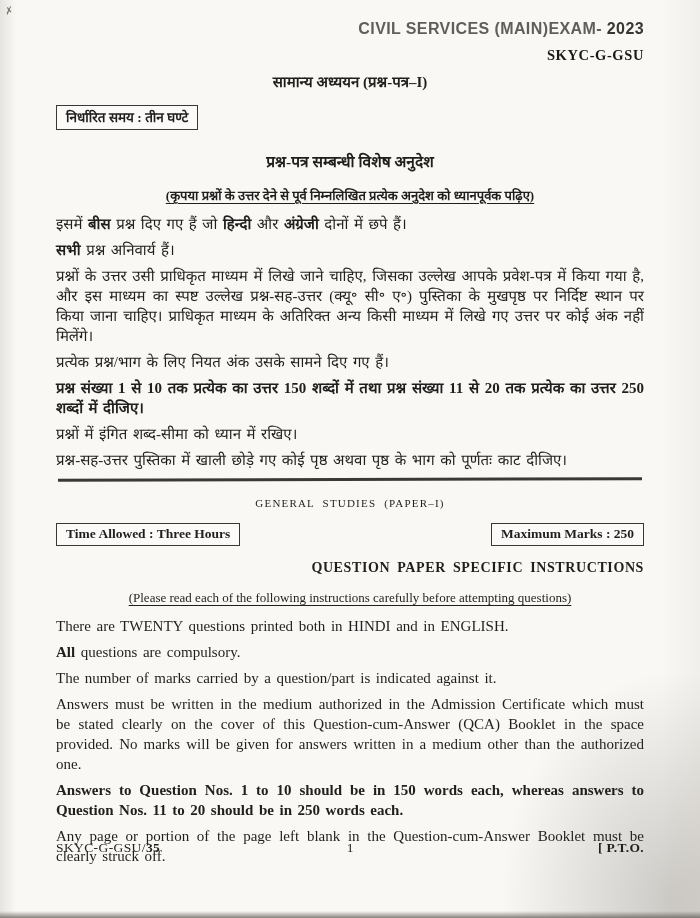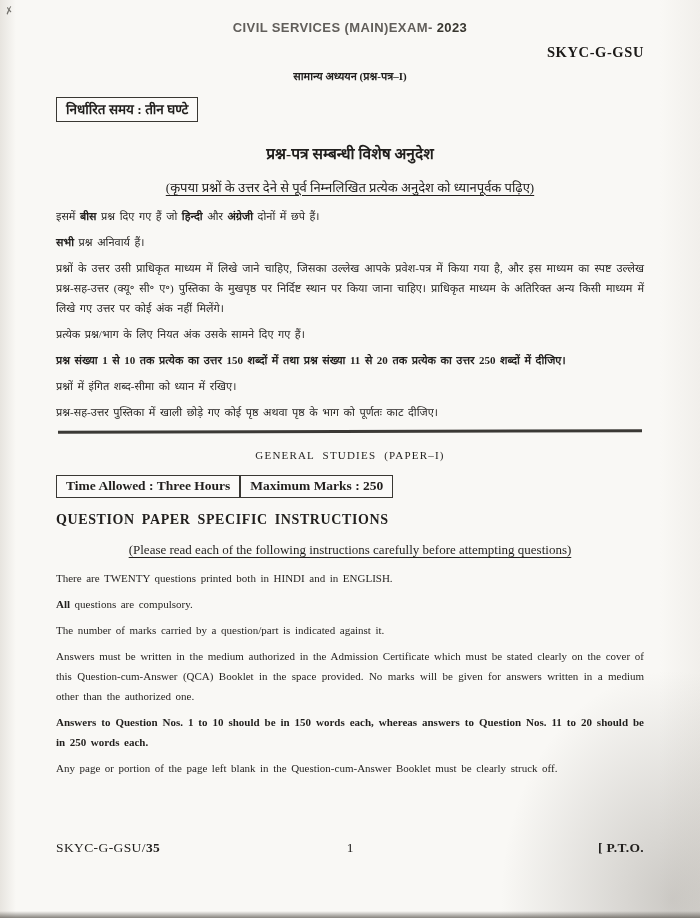--- a/index.html
+++ b/index.html
@@ -24,61 +24,61 @@
   }
   .scan-mark {
     position: absolute; top: 5px; left: 5px;
     width: 9px; height: 11px;
     color: #4a4843; font-size: 10px; line-height: 11px;
     opacity: .75; transform: rotate(-12deg);
   }
   .content { padding: 20px 56px 0 56px; }
 
   .exam-header {
-    text-align: center;
+    text-align: right;
     font-family: "Liberation Sans", "DejaVu Sans", sans-serif;
-    font-weight: bold; font-size: 13px; letter-spacing: .4px;
+    font-weight: bold; font-size: 16px; letter-spacing: .4px;
     color: #615e5a;
   }
   .exam-header .year { color: #38362f; }
 
   .paper-code {
     text-align: right; font-weight: bold;
     font-size: 14.5px; letter-spacing: .6px;
     margin-top: 9px; color: #1c1a18;
   }
 
-  .hindi-title { text-align: center; font-weight: bold; font-size: 11px; margin-top: 7px; }
+  .hindi-title { text-align: center; font-weight: bold; font-size: 15px; margin-top: 7px; }
 
-  .box-row { display: flex; justify-content: flex-start; align-items: flex-start; margin-top: 14px; }
+  .box-row { display: flex; justify-content: space-between; align-items: flex-start; margin-top: 14px; }
   .boxed {
     border: 1.6px solid #3a3833;
     padding: 2px 9px 3px;
     font-weight: bold; font-size: 13.5px;
     background: rgba(255,255,255,0.35);
   }
 
   .section-heading-hi { text-align: center; font-weight: bold; font-size: 15.5px; margin-top: 20px; }
   .read-note { text-align: center; font-size: 13px; margin-top: 14px; }
   .read-note .underlined { text-decoration: underline; text-underline-offset: 3px; }
-  .read-note.hi { font-weight: normal; }
+  .read-note.hi { font-weight: bold; }
 
   .instructions { margin-top: 10px; }
   .instructions p {
     margin: 5px 0 6px;
-    font-size: 11px; line-height: 20px;
+    font-size: 15px; line-height: 20px;
     text-align: justify; word-spacing: 1.8px;
   }
   .instructions p b { font-weight: bold; }
 
   .divider { height: 2.5px; background: #3b3935; margin: 8px 2px 0 2px; transform: rotate(-0.15deg); }
 
   .english-title { text-align: center; font-size: 11px; letter-spacing: 1.2px; margin-top: 16px; word-spacing: 4px; }
   .section-heading-en {
-    text-align: left; font-weight: bold; font-size: 14px;
+    text-align: right; font-weight: bold; font-size: 14px;
     letter-spacing: .6px; word-spacing: 3px; margin-top: 14px;
   }
 
   .footer {
     position: absolute; left: 56px; right: 56px; bottom: 62px;
     display: grid; grid-template-columns: 1fr auto 1fr; align-items: baseline;
     font-size: 13.5px;
   }
   .footer .code { letter-spacing: .4px; }
   .footer .code b { font-weight: bold; }

